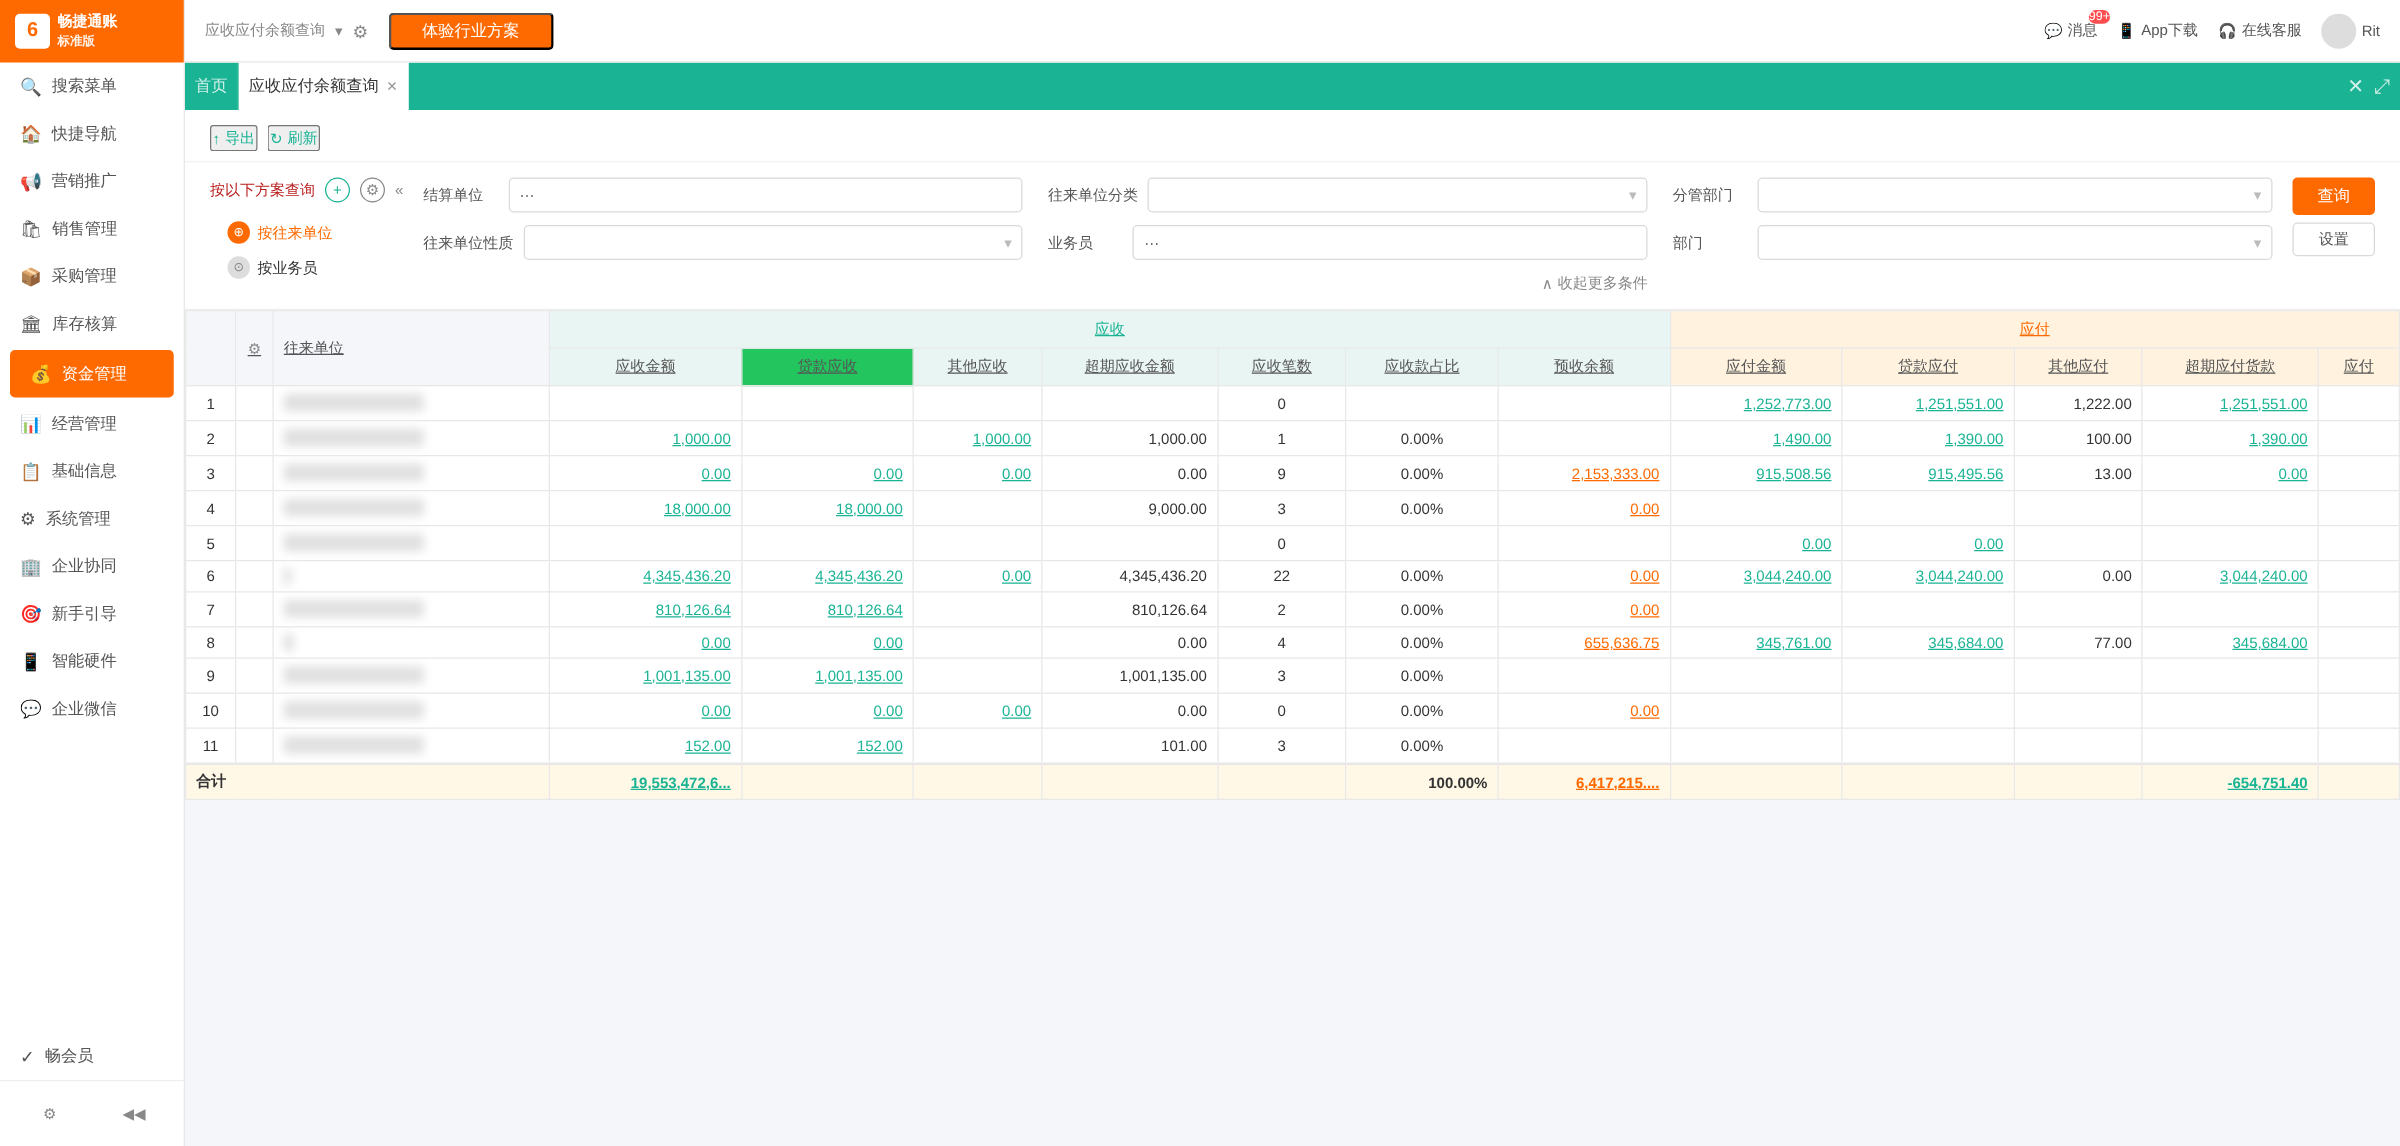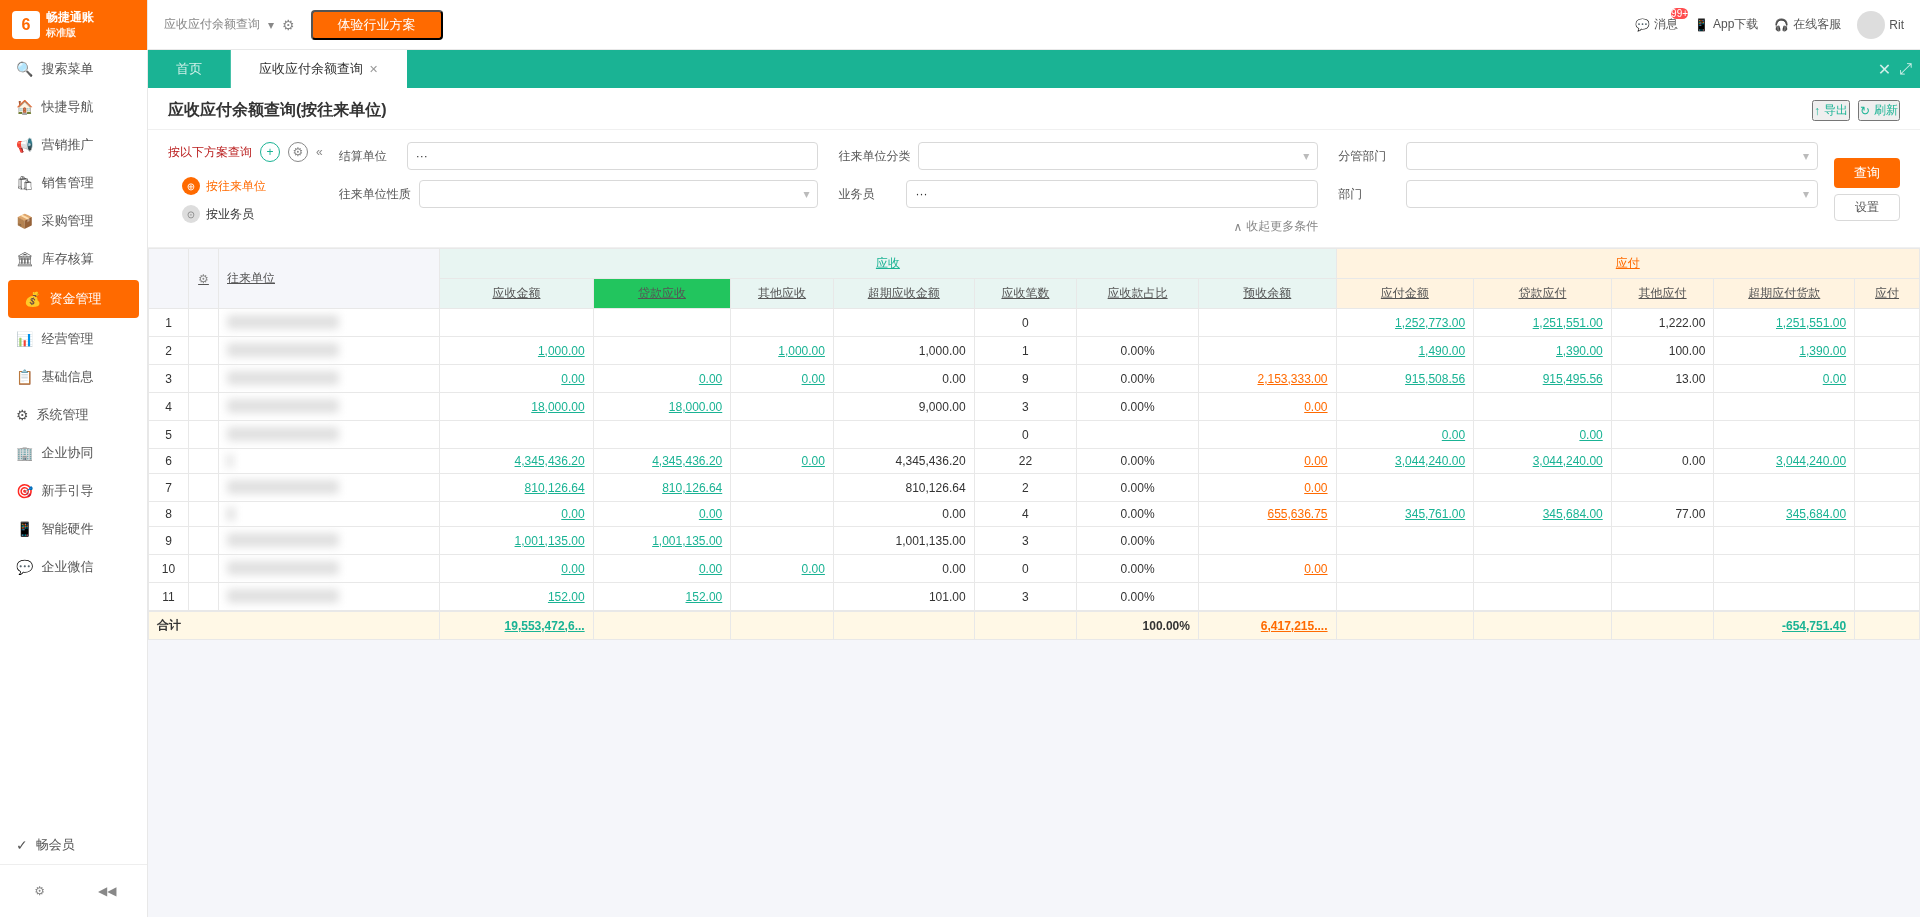--- a/index.html
+++ b/index.html
@@ -56,21 +56,21 @@
     }
     .header-avatar { width: 28px; height: 28px; border-radius: 50%; background: #ddd; }
     .header-user { color: #555; font-size: 12px; }
 
     
     .tab-bar {
       position: fixed; left: 148px; top: 50px; right: 0; height: 38px;
       background: #1ab394; display: flex; align-items: center; z-index: 99;
     }
     .tab-item {
-      height: 44px; display: flex; align-items: center; padding: 0 28px;
+      height: 44px; display: flex; align-items: center; padding: 0 8px;
       cursor: pointer; color: rgba(255,255,255,0.8); font-size: 13px;
       border-right: 1px solid rgba(255,255,255,0.2);
     }
     .tab-item.active { background: #fff; color: #333; }
     .tab-close { margin-left: 6px; color: #999; font-size: 11px; }
     .tab-bar-actions { margin-left: auto; display: flex; align-items: center; padding-right: 8px; gap: 8px; }
     .tab-bar-btn { color: rgba(255,255,255,0.8); cursor: pointer; font-size: 16px; }
 
     
     .main {
@@ -125,21 +125,21 @@
     .search-label { color: #555; font-size: 12px; white-space: nowrap; min-width: 60px; }
     .search-field {
       flex: 1; height: 28px; border: 1px solid #d9d9d9; border-radius: 4px;
       display: flex; align-items: center; padding: 0 8px; background: #fff;
       cursor: pointer; justify-content: space-between;
     }
     .search-field .chevron { color: #bbb; }
     .collapse-btn { color: #888; font-size: 12px; cursor: pointer; display: flex; align-items: center; gap: 4px; }
 
     
-    .query-actions { display: flex; flex-direction: column; gap: 6px; justify-content: center; margin-top: 16px; }
+    .query-actions { display: flex; flex-direction: column; gap: 6px; justify-content: center; }
     .btn-query { background: #ff6a00; color: #fff; border: none; padding: 6px 20px; border-radius: 4px; cursor: pointer; font-size: 13px; }
     .btn-setting { background: #fff; color: #555; border: 1px solid #d9d9d9; padding: 4px 16px; border-radius: 4px; cursor: pointer; font-size: 12px; }
 
     
     .data-table-wrap { background: #fff; padding: 0; overflow-x: auto; }
     .data-table {
       width: 100%; border-collapse: collapse; font-size: 12px;
     }
     .data-table th {
       background: #f5f6fa; border: 1px solid #e8e8e8;
@@ -286,21 +286,20 @@
   <div class="tab-bar-actions">
     <span class="tab-bar-btn">✕</span>
     <span class="tab-bar-btn">⤢</span>
   </div>
 </div>
 
 <div class="main">
   <div class="page-container">
 
     <div class="page-header">
-      <div class="page-title">应收应付余额查询(按往来单位)</div>
       <div class="page-actions">
         <button class="page-action-btn">
           <span>↑</span>
           <span>导出</span>
         </button>
         <button class="page-action-btn">
           <span>↻</span>
           <span>刷新</span>
         </button>
       </div>

